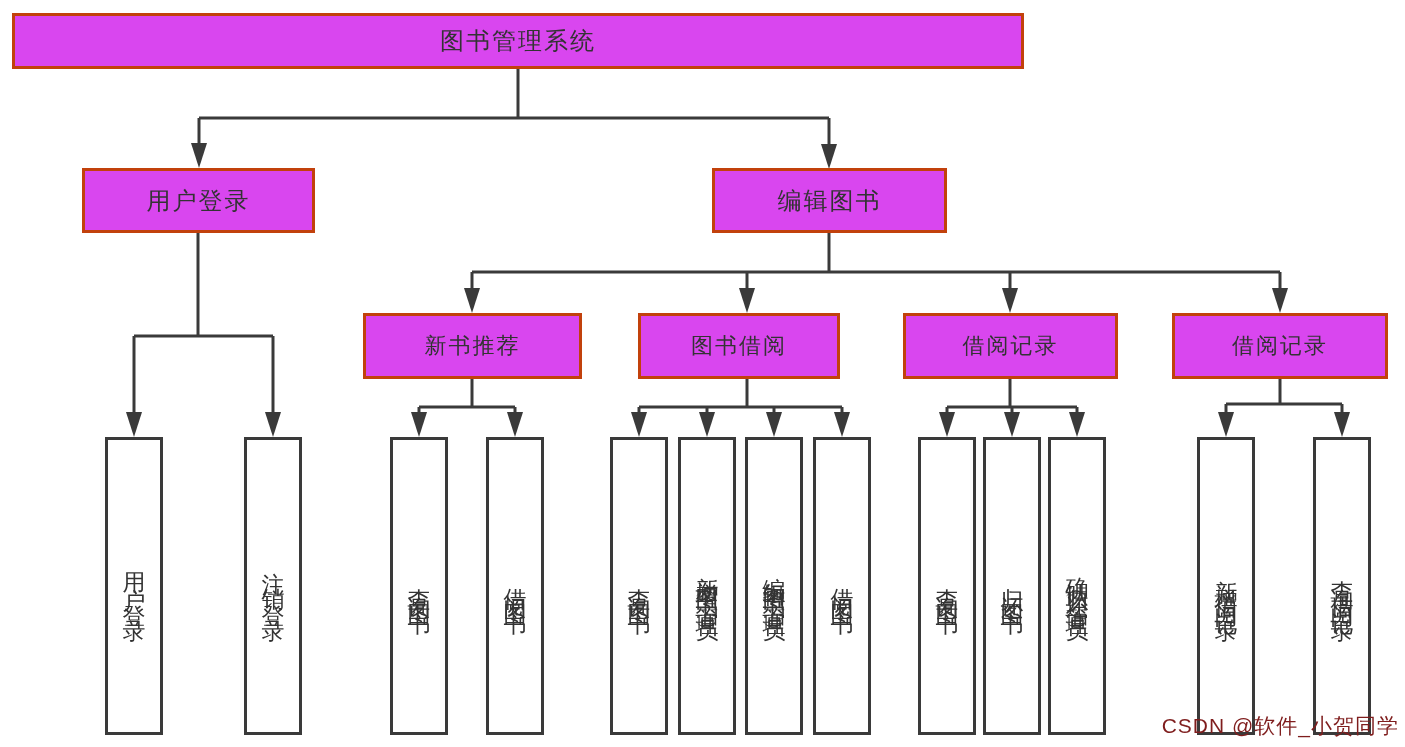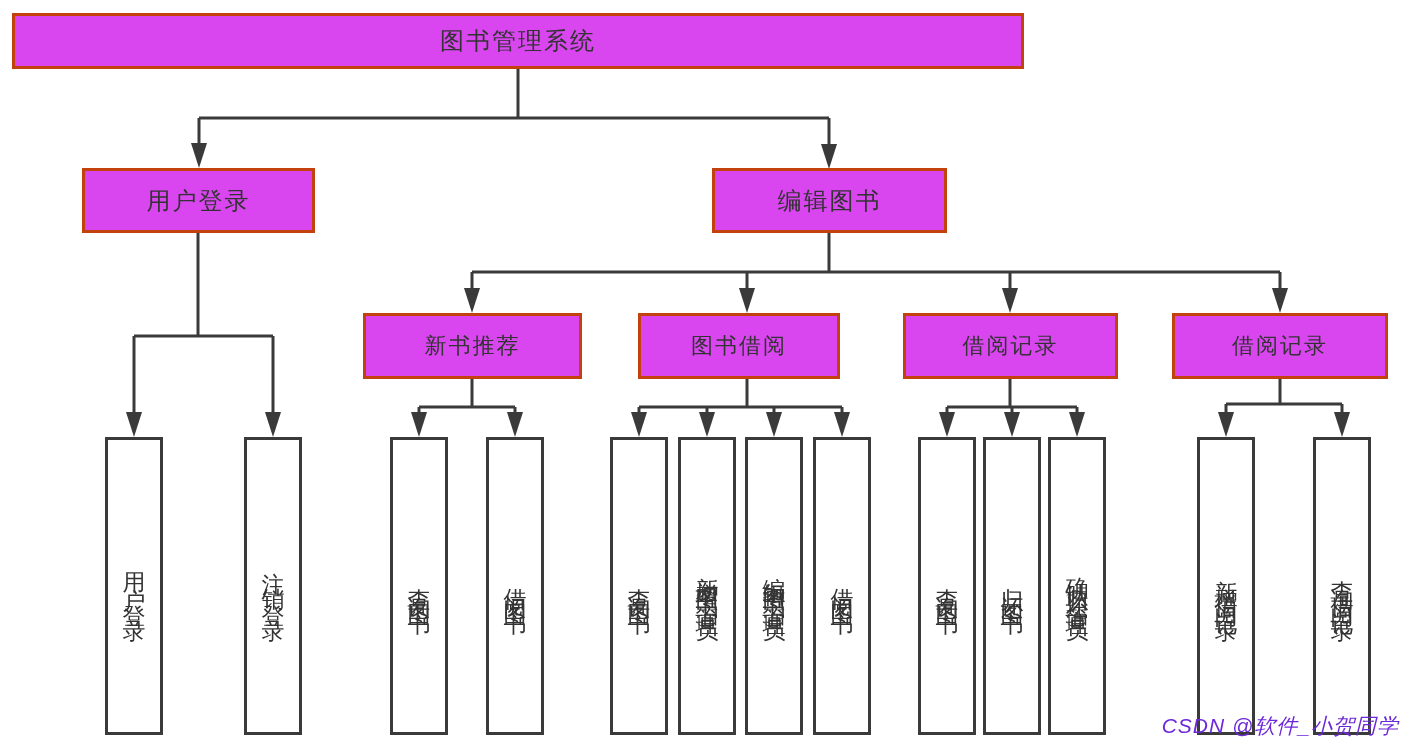--- a/index.html
+++ b/index.html
@@ -185,14 +185,14 @@
     <span class="vtext tight">确认归还（管理员）</span>
   </div>
 
   <div class="leaf" style="left:1197px;">
     <span class="vtext med">新增借阅记录</span>
   </div>
   <div class="leaf" style="left:1313px;">
     <span class="vtext med">查询借阅记录</span>
   </div>
 
-  <div class="watermark" style="color: #6d28d9; font-style: italic;">CSDN @软件_小贺同学</div>
+  <div class="watermark" style="color: #7f1d1d;">CSDN @软件_小贺同学</div>
 </div>
 
 </body></html>

